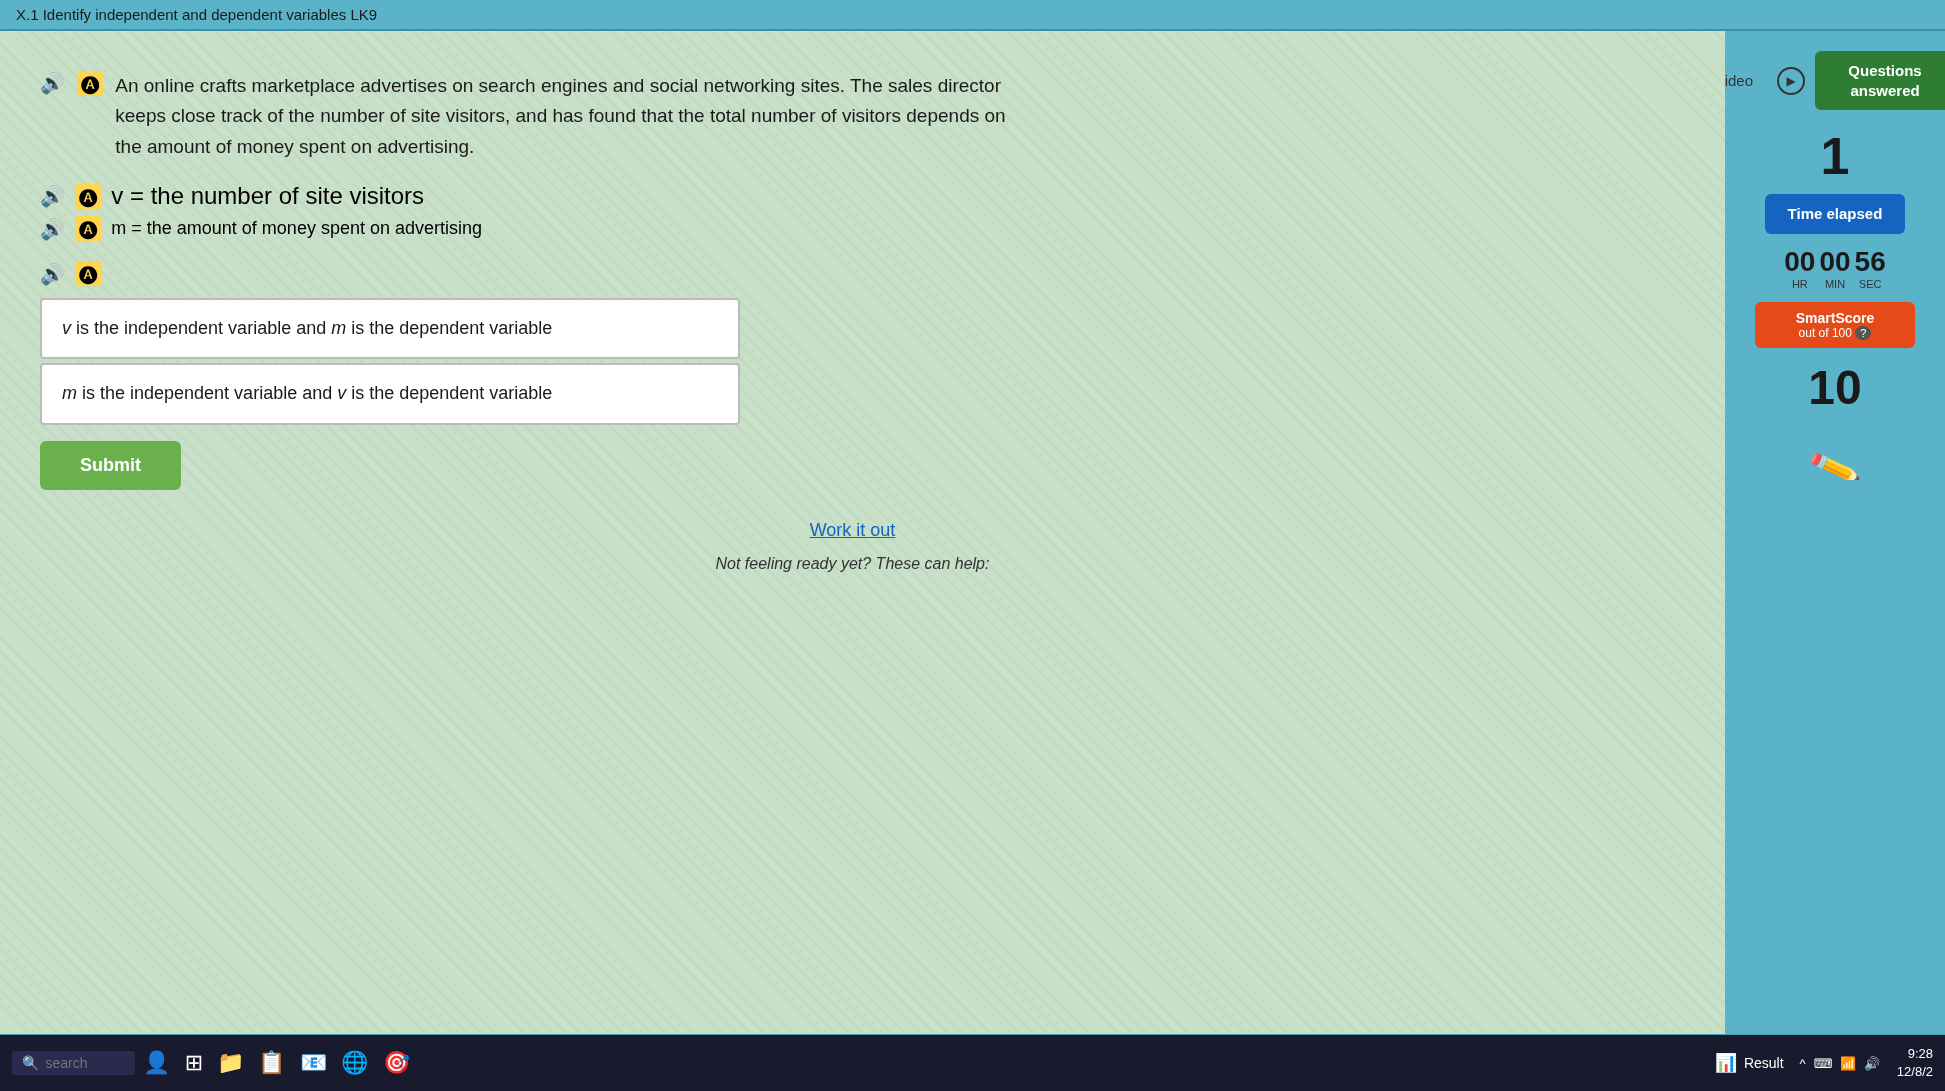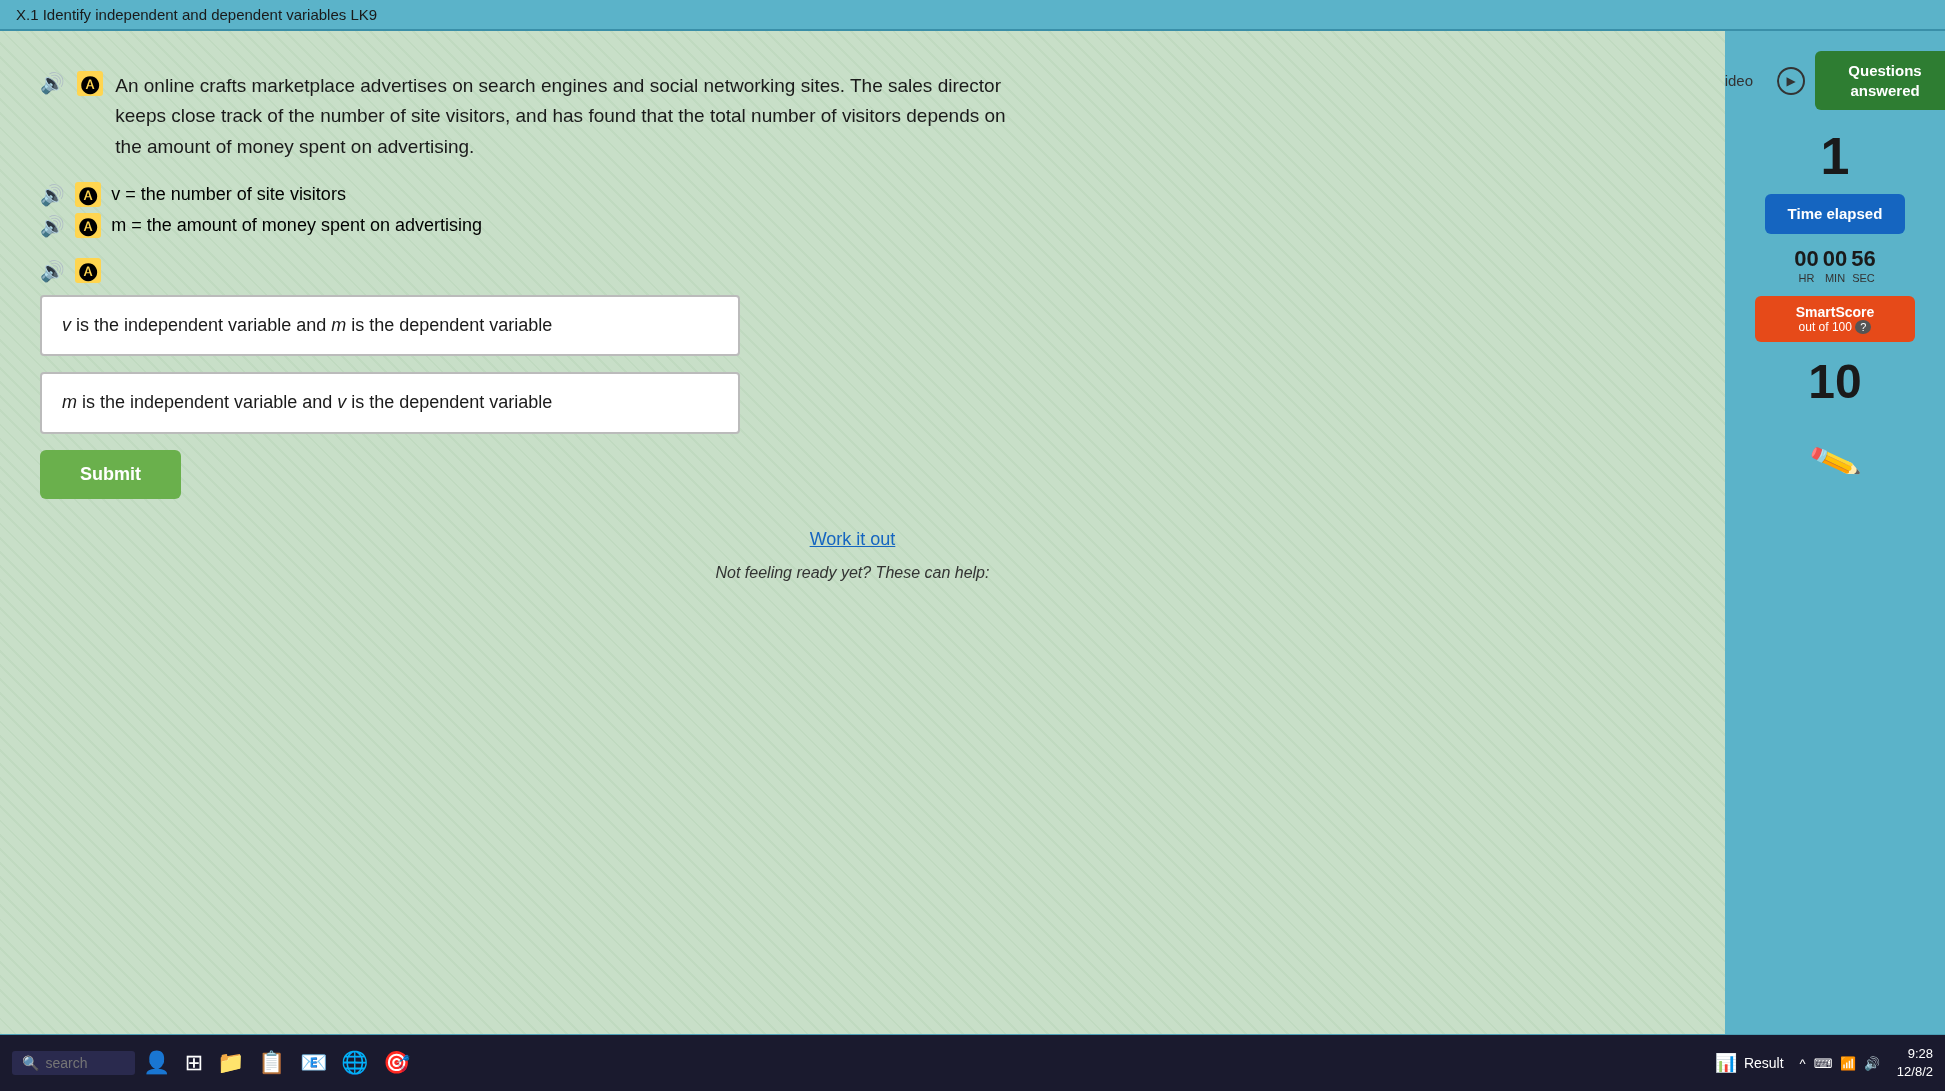--- a/index.html
+++ b/index.html
@@ -116,21 +116,21 @@
       align-items: flex-end;
     }
 
     .timer-block {
       display: flex;
       flex-direction: column;
       align-items: center;
     }
 
     .timer-digits {
-      font-size: 22px;
+      font-size: 28px;
       font-weight: bold;
       color: #1a1a1a;
     }
 
     .timer-label {
       font-size: 11px;
       color: #333;
     }
 
     .smart-score-badge {
@@ -204,21 +204,21 @@
       display: flex;
       align-items: center;
       gap: 10px;
       margin: 20px 0 10px 0;
       font-size: 19px;
     }
 
     .answer-options {
       display: flex;
       flex-direction: column;
-      gap: 16px;
+      gap: 4px;
       margin: 12px 0;
       max-width: 700px;
     }
 
     .answer-option {
       background: white;
       border: 2px solid #bbb;
       border-radius: 4px;
       padding: 16px 20px;
       font-size: 18px;
@@ -364,21 +364,21 @@
     <div class="question-header">
       <span class="audio-icon">🔊</span>
       <span class="translate-icon">🅐</span>
       <span class="question-text">An online crafts marketplace advertises on search engines and social networking sites. The sales director keeps close track of the number of site visitors, and has found that the total number of visitors depends on the amount of money spent on advertising.</span>
     </div>
 
     
     <div class="variable-line">
       <span class="audio-icon">🔊</span>
       <span class="translate-icon">🅐</span>
-      <span style="font-size:18px;">v = the number of site visitors</span>
+      <span style="font-size:24px;">v = the number of site visitors</span>
     </div>
     <div class="variable-line">
       <span class="audio-icon">🔊</span>
       <span class="translate-icon">🅐</span>
       <span style="font-size:18px;">m = the amount of money spent on advertising</span>
     </div>
 
     
     <div class="sub-question">
       <span class="audio-icon">🔊</span>

